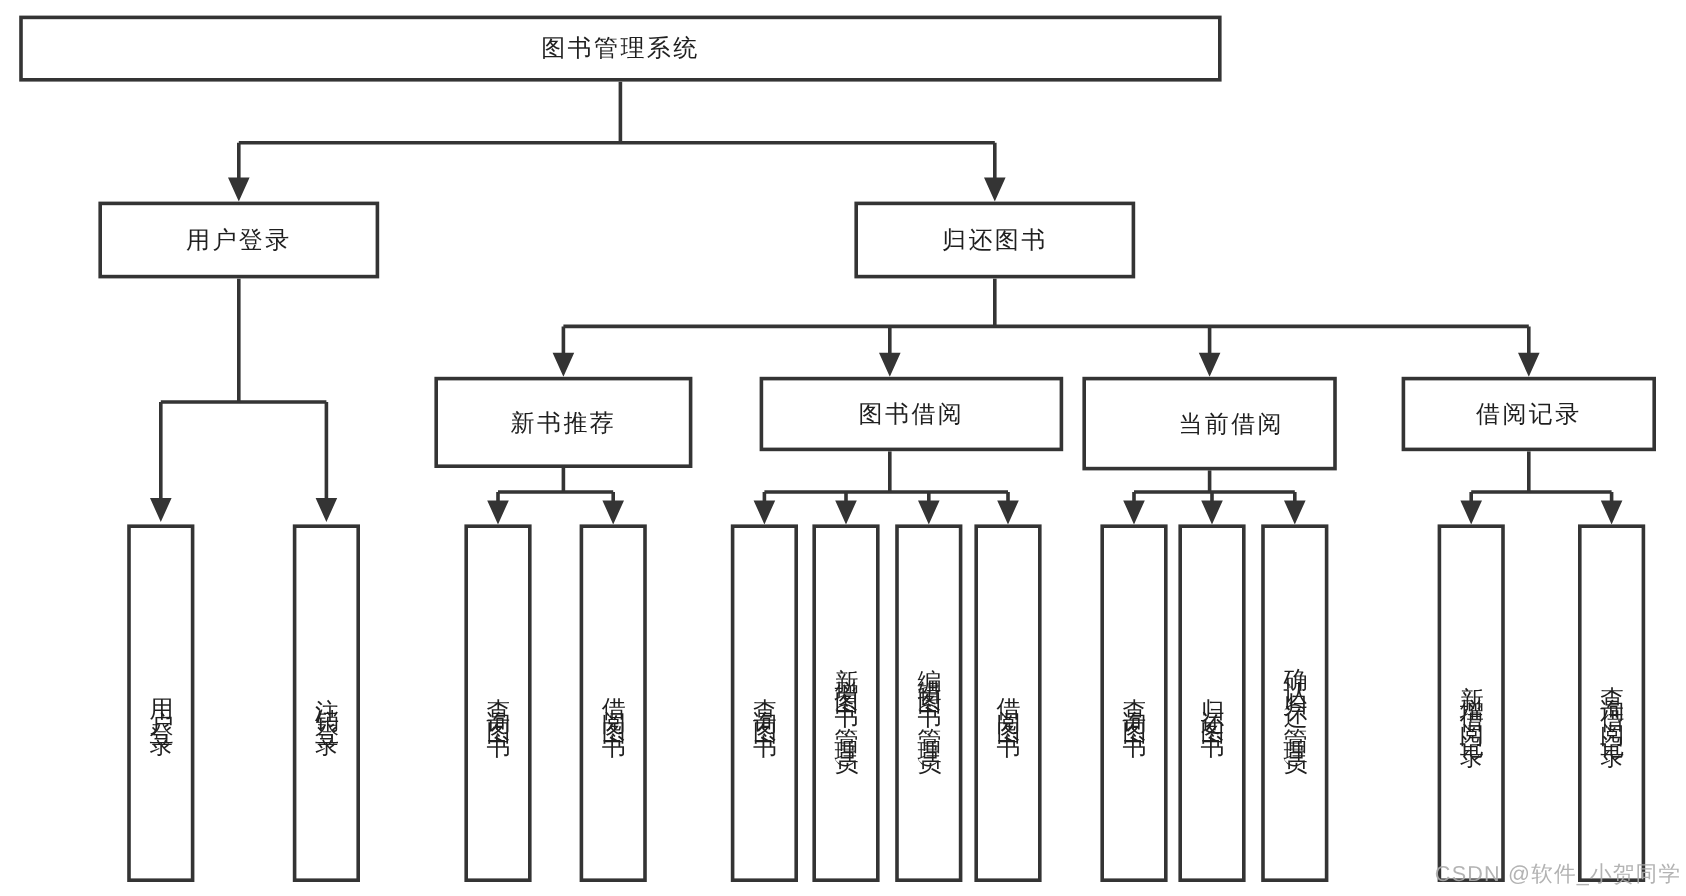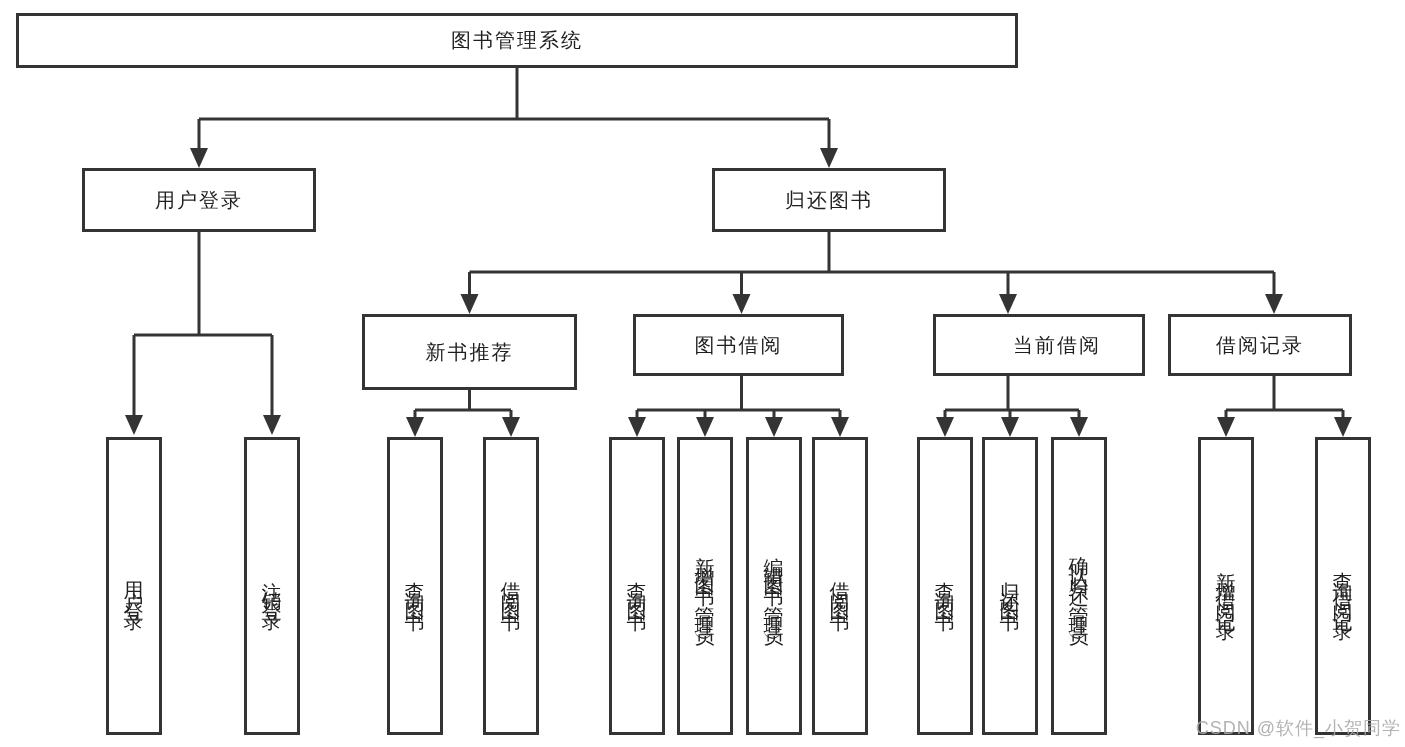--- a/index.html
+++ b/index.html
@@ -37,23 +37,23 @@
     letter-spacing: 10px;
     font-size: 20px;
     white-space: normal;
     line-height: 1;
   }
   
   .n-root { left: 16px;  top: 13px;  width: 1002px; height: 55px; }
   .n-l2a  { left: 82px;  top: 168px; width: 234px;  height: 64px; }
   .n-l2b  { left: 712px; top: 168px; width: 234px;  height: 64px; }
   .n-l3a  { left: 362px; top: 314px; width: 215px;  height: 76px; }
-  .n-l3b  { left: 633px; top: 314px; width: 211px;  height: 62px; }
-  .n-l3c  { left: 933px; top: 314px; width: 212px;  height: 62px; padding-left: 36px; }
-  .n-l3d  { left: 1168px;top: 314px; width: 184px;  height: 62px; }
+  .n-l3b  { left: 633px; top: 314px; width: 253px;  height: 62px; }
+  .n-l3c  { left: 902px; top: 314px; width: 212px;  height: 78px; padding-left: 36px; }
+  .n-l3d  { left: 1168px;top: 314px; width: 212px;  height: 62px; }
   
   .leaf { top: 437px; width: 56px; height: 298px; }
   .lf0  { left: 106px; }
   .lf1  { left: 244px; }
   .lf2  { left: 387px; }
   .lf3  { left: 483px; }
   .lf4  { left: 609px; }
   .lf5  { left: 677px; }
   .lf6  { left: 746px; }
   .lf7  { left: 812px; }

